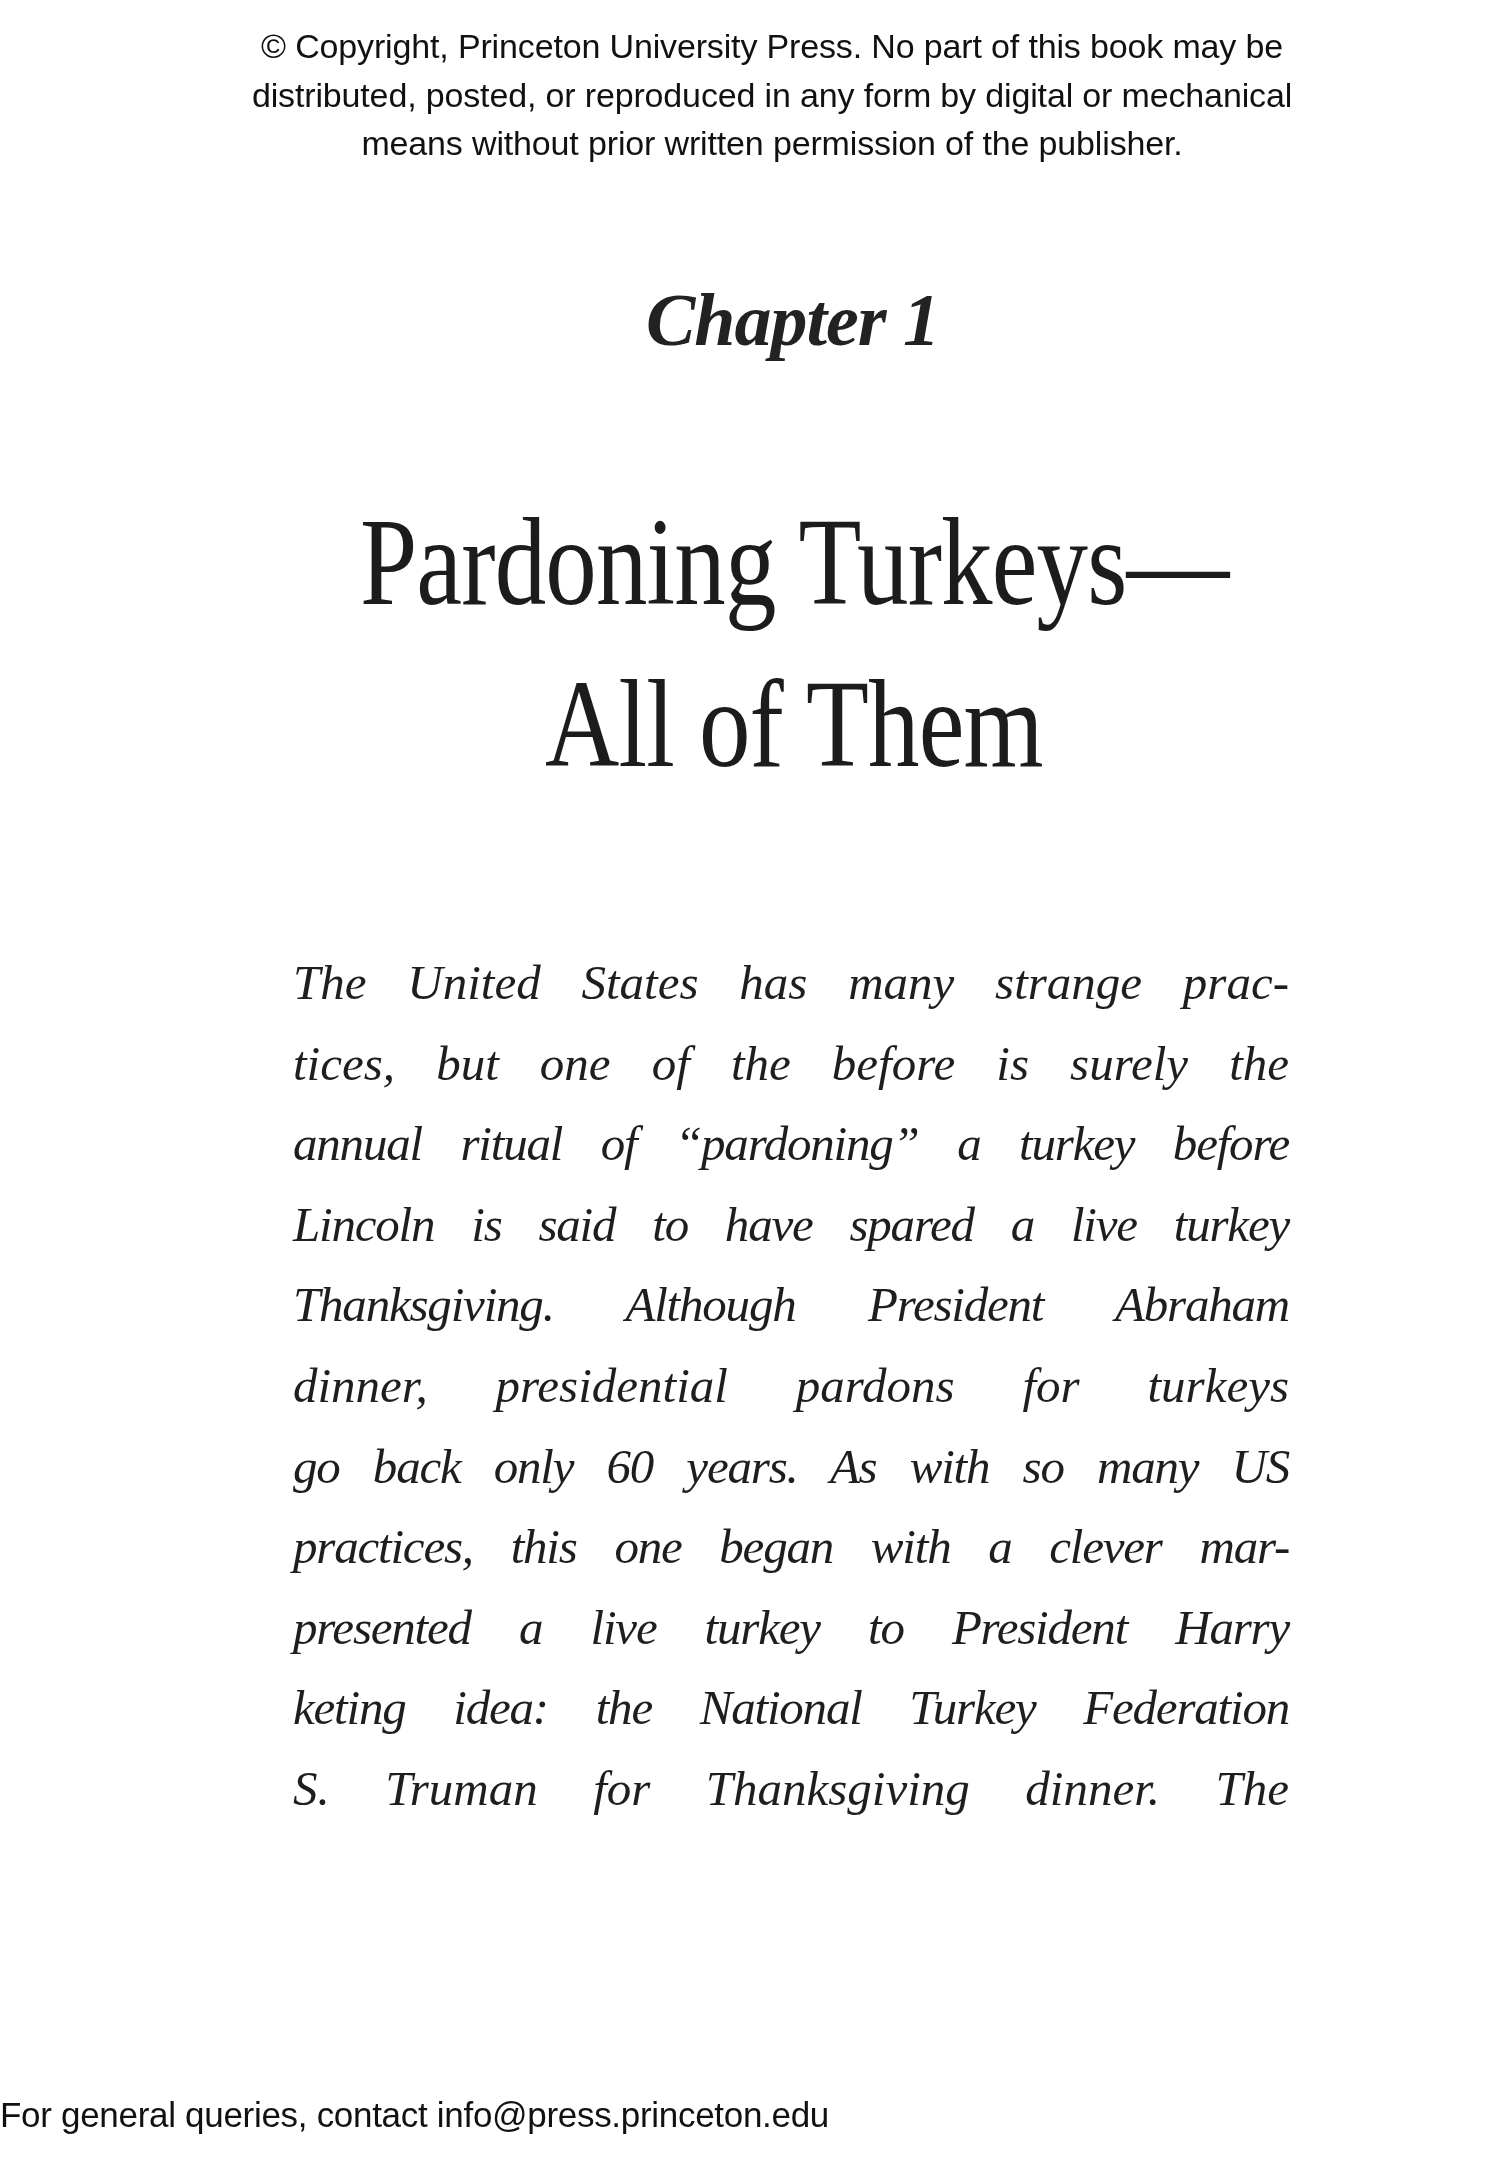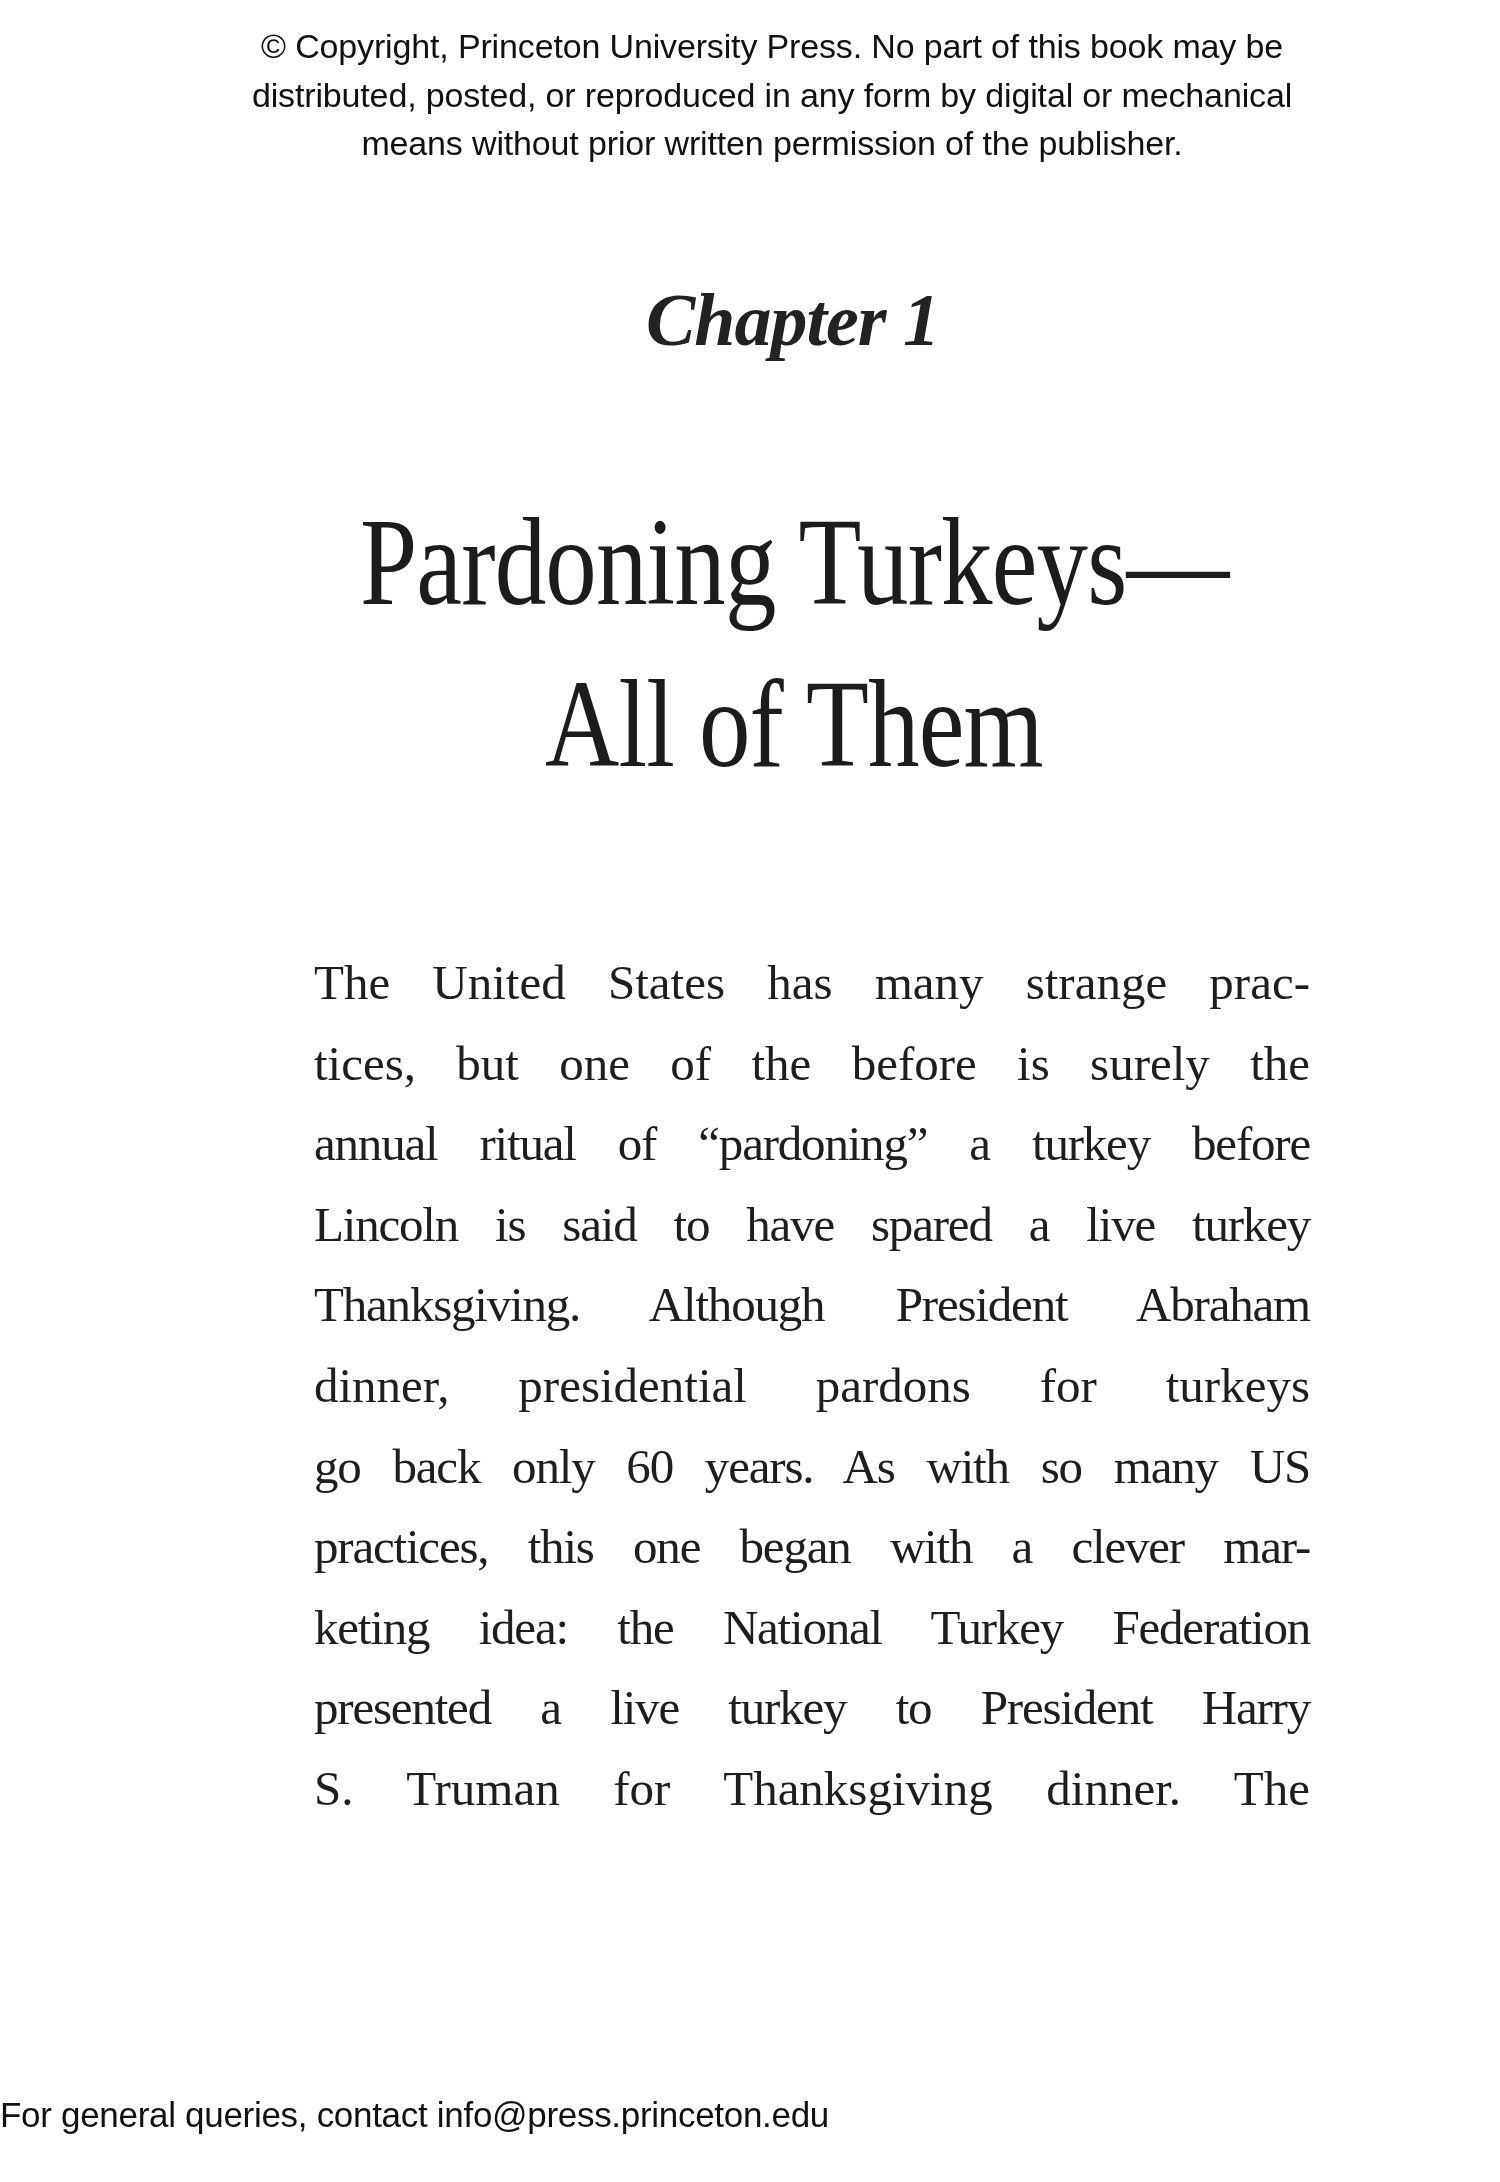--- a/index.html
+++ b/index.html
@@ -60,27 +60,28 @@
       white-space: nowrap;
     }
     .chapter-title .tline span {
       display: inline-block;
       transform: scaleX(0.83);
       transform-origin: center;
       letter-spacing: -1px;
     }
     .body-text {
       position: absolute;
-      left: 314px;
+      left: 293px;
       top: 943px;
       width: 996px;
       font-family: "Liberation Serif", serif;
       font-size: 49px;
       line-height: 80.6px;
       color: #1e1e1e;
+      font-style: italic;
     }
     .body-text .bline {
       display: block;
       text-align: justify;
       text-align-last: justify;
       white-space: nowrap;
       height: 80.6px;
       overflow: visible;
     }
     .body-text .bline.tight {
@@ -118,18 +119,18 @@
 
 <div class="body-text">
   <span class="bline">The United States has many strange prac-</span>
   <span class="bline">tices, but one of the before is surely the</span>
   <span class="bline tight">annual ritual of “pardoning” a turkey before</span>
   <span class="bline tight">Lincoln is said to have spared a live turkey</span>
   <span class="bline tight">Thanksgiving. Although President Abraham</span>
   <span class="bline">dinner, presidential pardons for turkeys</span>
   <span class="bline tight">go back only 60 years. As with so many US</span>
   <span class="bline tight">practices, this one began with a clever mar-</span>
+  <span class="bline tight">presented a live turkey to President Harry</span>
   <span class="bline tight">keting idea: the National Turkey Federation</span>
-  <span class="bline tight">presented a live turkey to President Harry</span>
   <span class="bline">S. Truman for Thanksgiving dinner. The</span>
 </div>
 
 <div class="footer">For general queries, contact info@press.princeton.edu</div>
 
 </body></html>

